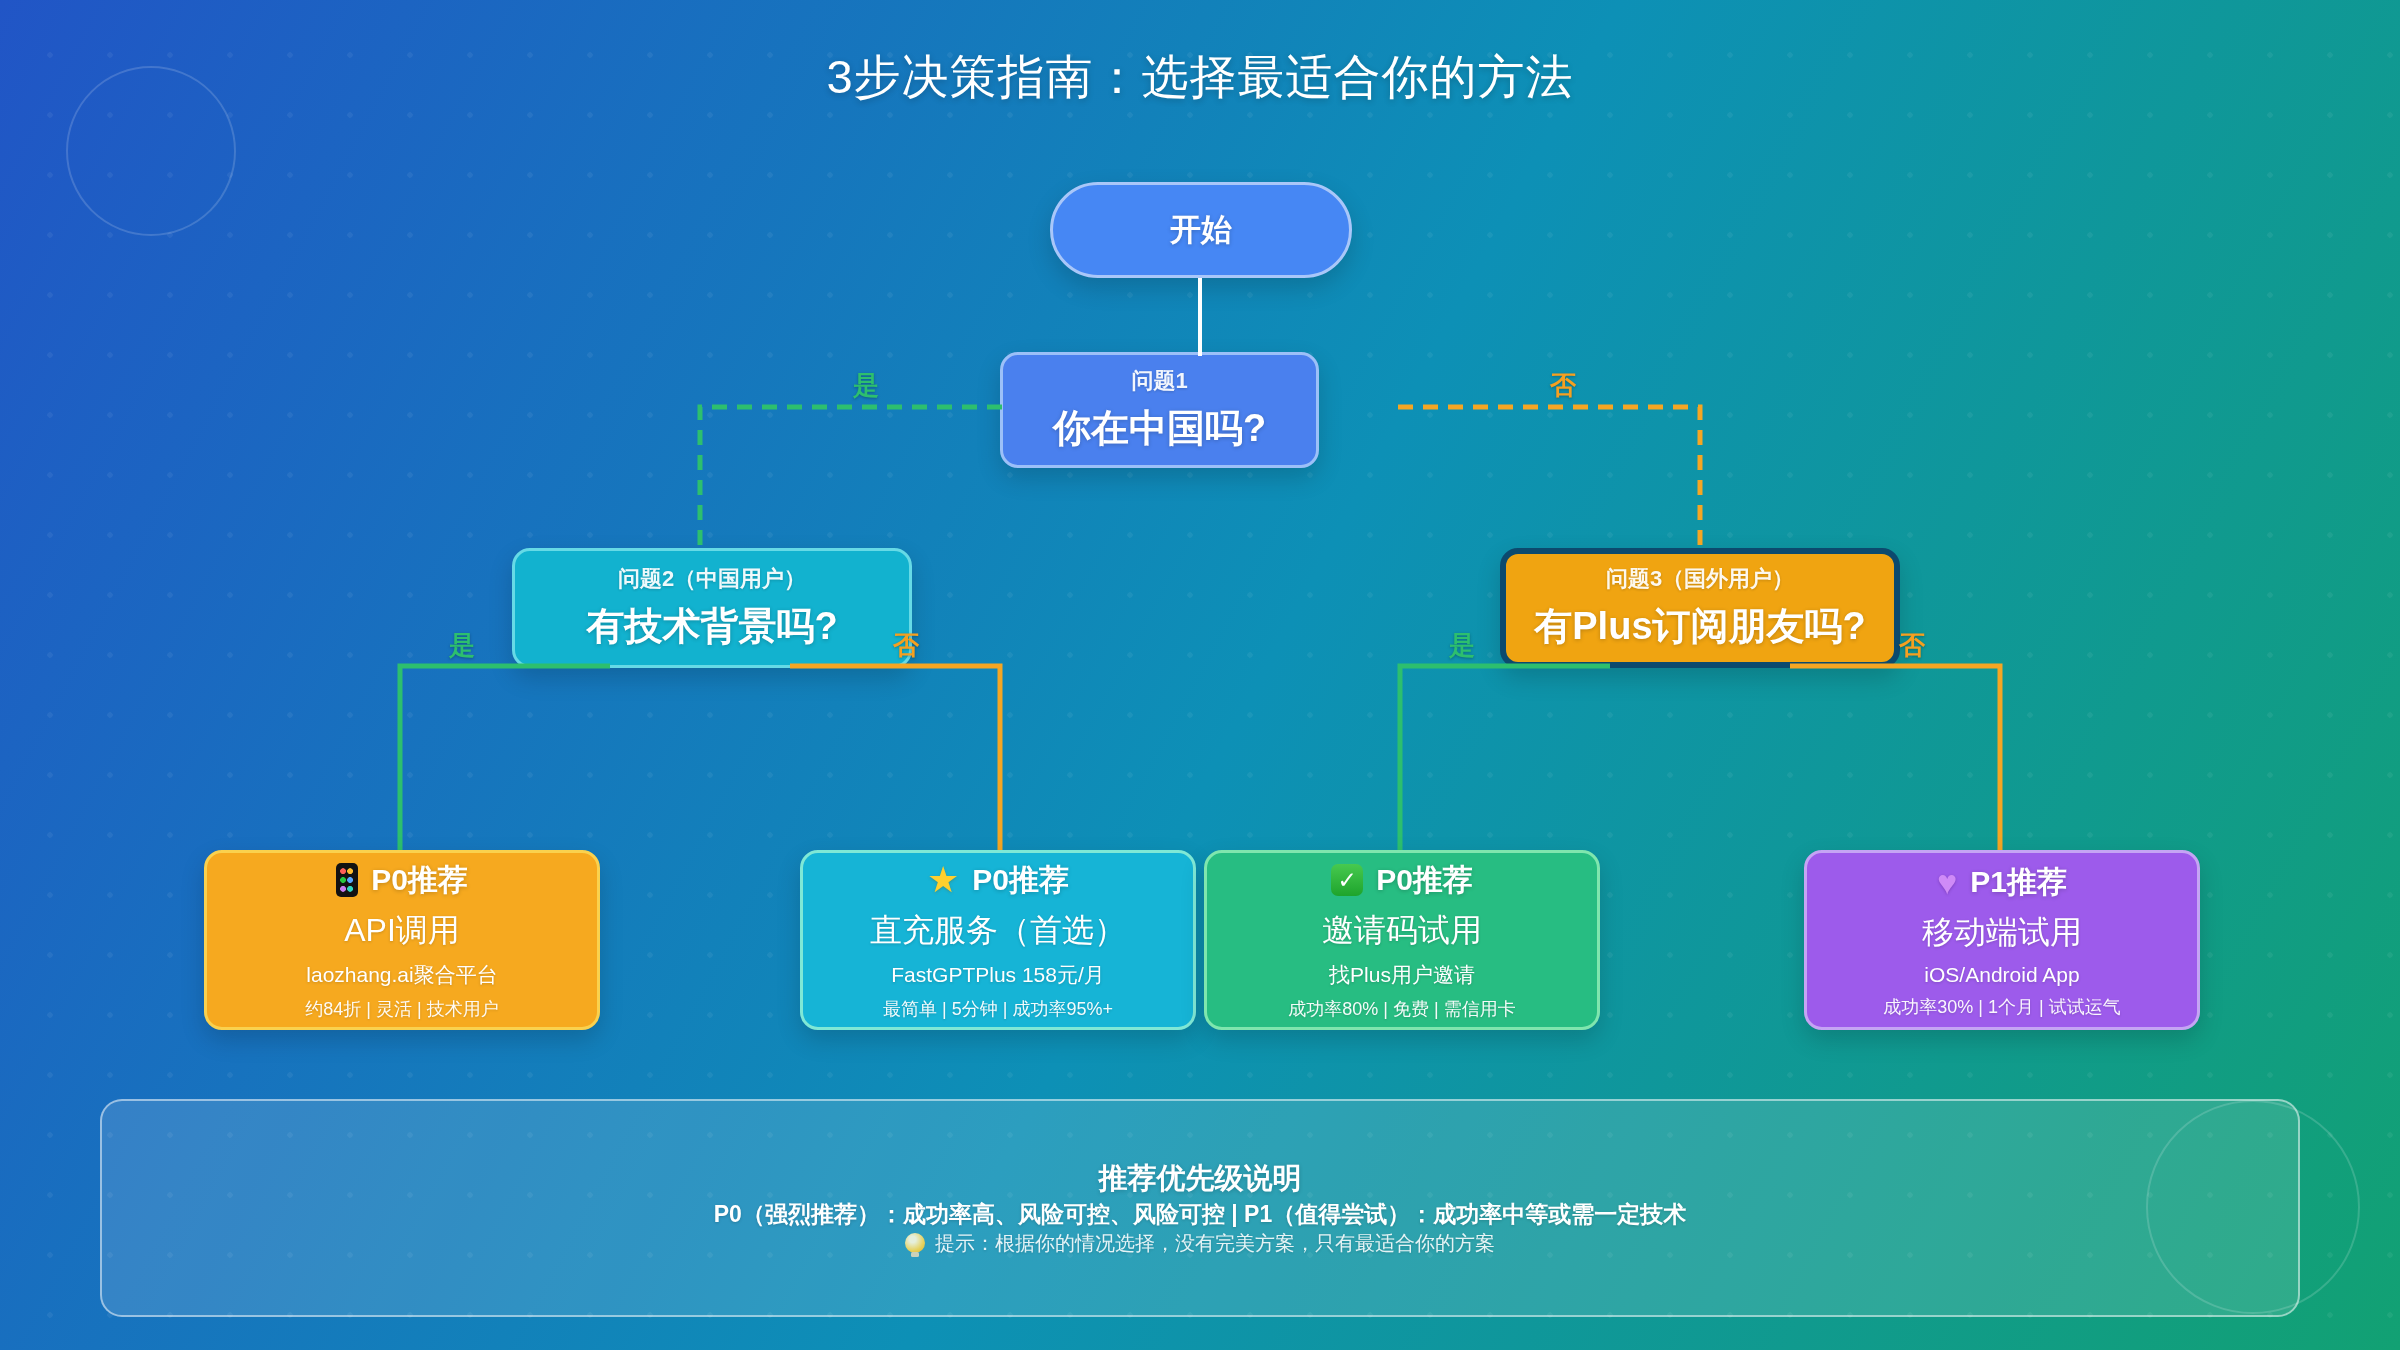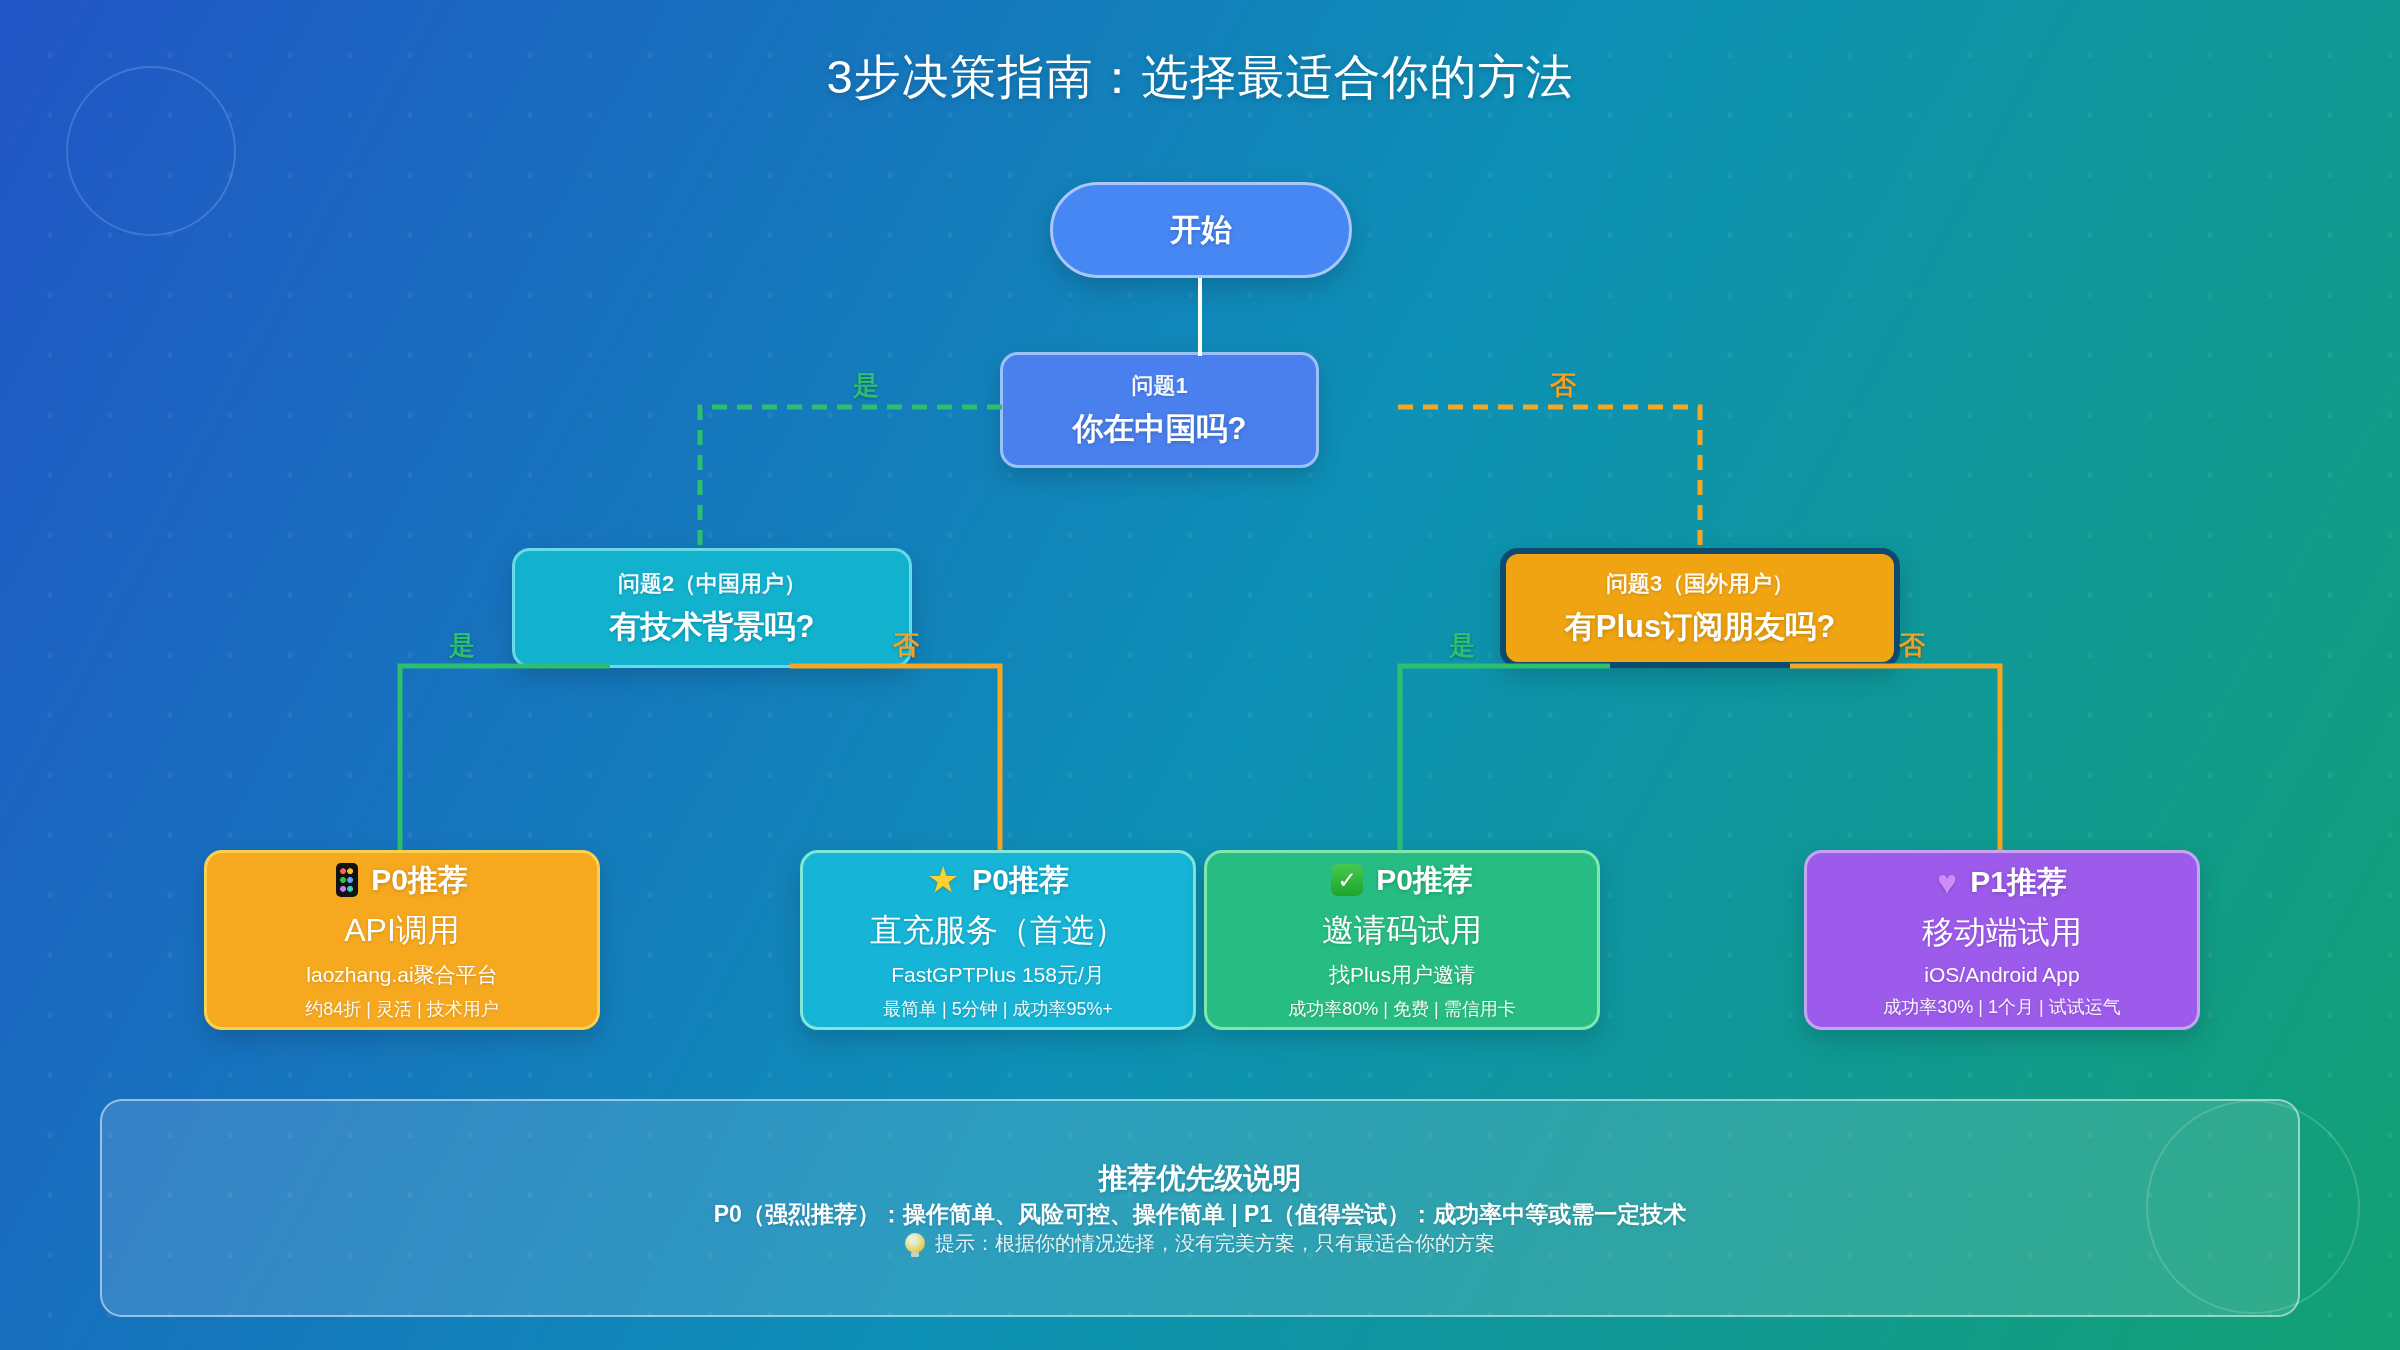--- a/index.html
+++ b/index.html
@@ -28,21 +28,21 @@
 
   svg.edges{position:absolute;left:0;top:0;z-index:2;pointer-events:none;}
 
   .node{
     position:absolute;box-sizing:border-box;z-index:1;
     display:flex;flex-direction:column;align-items:center;justify-content:center;
     color:#ffffff;text-align:center;
     box-shadow:0 10px 24px rgba(0,0,0,0.16);
   }
   .node .q-tag{font-size:22px;font-weight:600;opacity:0.93;margin-bottom:7px;text-shadow:0 1px 3px rgba(0,0,0,0.2);}
-  .node .q-text{font-size:31px;font-weight:bold;text-shadow:0 1px 4px rgba(0,0,0,0.22);}
+  .node .q-text{font-size:38px;font-weight:bold;text-shadow:0 1px 4px rgba(0,0,0,0.22);}
 
   .start-node{
     left:1050px;top:182px;width:302px;height:96px;border-radius:48px;
     background:#4687f4;border:3px solid #a9c7f9;
     font-size:31px;font-weight:bold;text-shadow:0 1px 4px rgba(0,0,0,0.22);
   }
   .q1-node{left:1000px;top:352px;width:319px;height:116px;border-radius:18px;
     background:#4a80ee;border:3px solid #9cc0f8;}
   .q2-node{left:512px;top:548px;width:400px;height:120px;border-radius:18px;
     background:#12b2cf;border:3px solid #66dae6;}
@@ -196,17 +196,17 @@
     <span class="icon-heart">♥</span>
     <span>P1推荐</span>
   </div>
   <div class="leaf-name">移动端试用</div>
   <div class="leaf-detail">iOS/Android App</div>
   <div class="leaf-meta">成功率30% | 1个月 | 试试运气</div>
 </div>
 
 <div class="legend-panel">
   <div class="legend-title">推荐优先级说明</div>
-  <div class="legend-line">P0（强烈推荐）：操作简单、风险可控、操作简单 | P1（值得尝试）：成功率中等或需一定技术</div>
+  <div class="legend-line">P0（强烈推荐）：成功率高、风险可控、风险可控 | P1（值得尝试）：成功率中等或需一定技术</div>
   <div class="legend-tip">
     <span class="icon-bulb"></span><span>提示：根据你的情况选择，没有完美方案，只有最适合你的方案</span>
   </div>
 </div>
 
 </body></html>

